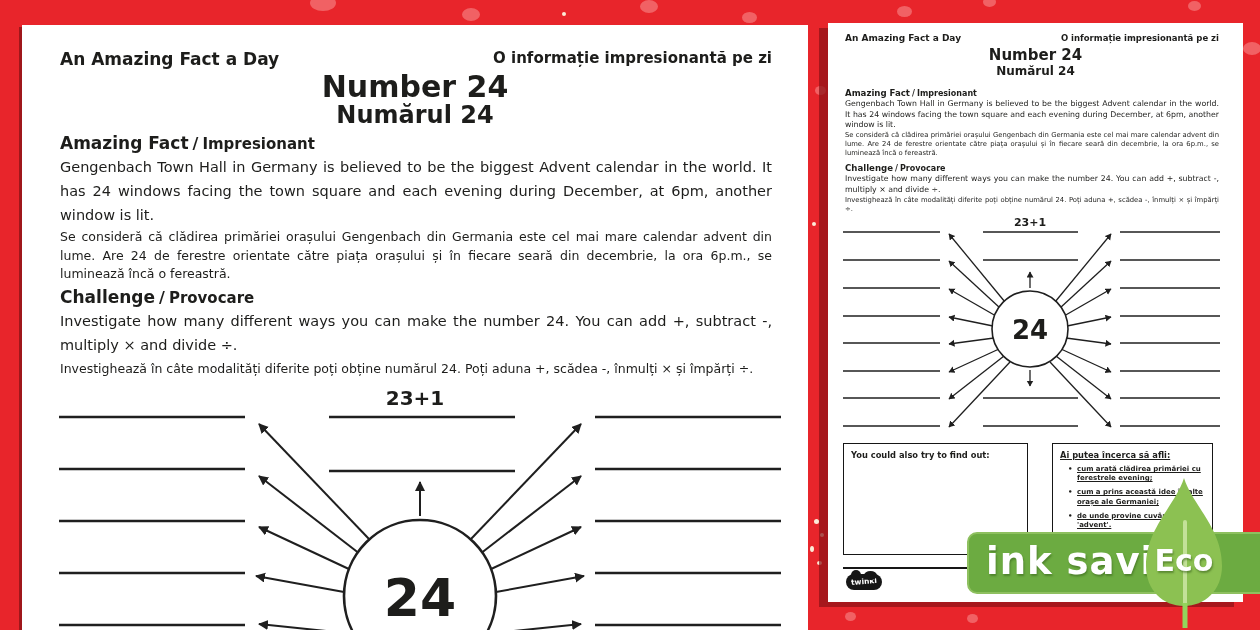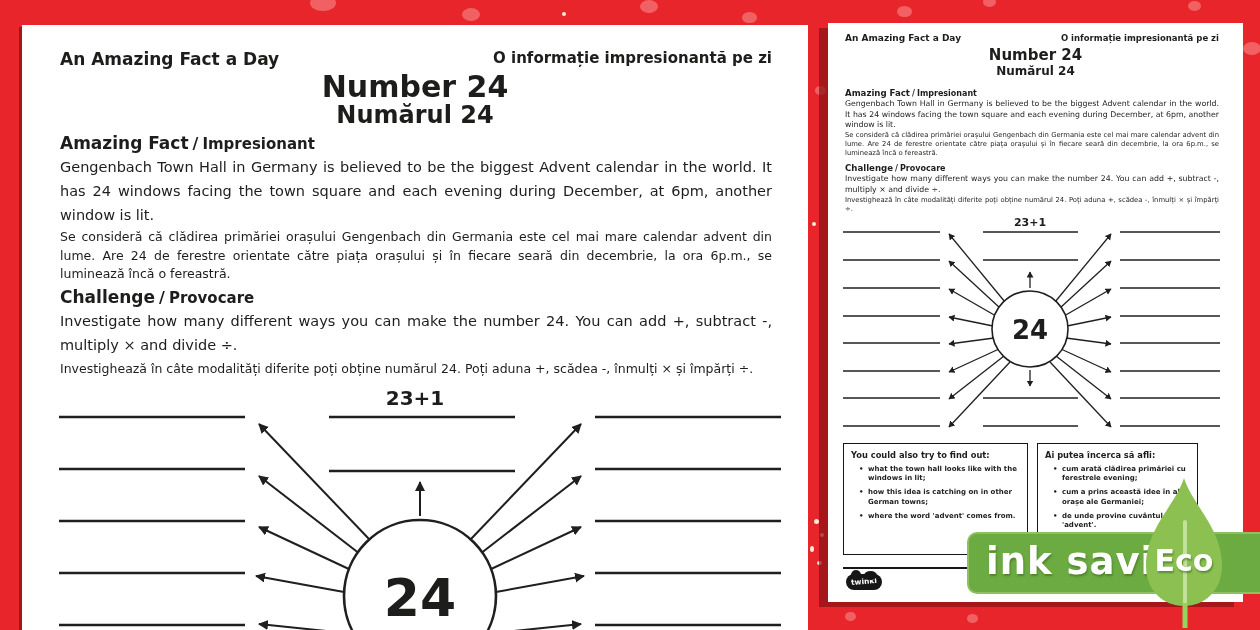--- a/index.html
+++ b/index.html
@@ -45,23 +45,23 @@
   .p-sec-head { line-height:11px; margin-top:2px; }
   .p-sec-head .en { font-size:8.6px; font-weight:800; }
   .p-sec-head .sep { font-size:8px; font-weight:600; margin:0 2px; }
   .p-sec-head .ro { font-size:8px; font-weight:700; }
   .p-para-en { font-size:7.8px; line-height:10.6px; text-align:justify; }
   .p-para-ro { font-size:6.8px; line-height:9.2px; text-align:justify; }
   .p-example-label { position:absolute; top:193px; left:15px; width:374px;
                      text-align:center; font-size:11px; font-weight:800; }
   .p-diagram { position:absolute; top:205px; left:15px; }
   .p-boxes { position:absolute; top:420px; left:15px; width:377px;
-             display:flex; gap:9px; }
+             display:flex; gap:24px; }
   .p-box { border:1.5px solid #161616; height:112px; padding:6px 7px; background:#fff; }
-  .p-box.b1 { width:185px; } .p-box.b2 { width:161px; }
+  .p-box.b1 { width:185px; } .p-box.b2 { width:161px;text-decoration:underline; }
   .p-box-title { font-size:8.3px; font-weight:800; margin-bottom:5px; }
   .p-box ul { list-style:none; margin-left:8px; }
   .p-box li { position:relative; font-size:7px; line-height:1.32; font-weight:700;
               padding-left:9px; margin-bottom:5px; }
   .p-box li::before { content:"•"; position:absolute; left:0; top:0; font-size:7px; }
   .p-footer-line { position:absolute; top:544px; left:15px; width:377px; height:2px; background:#161616; }
   .logo { position:absolute; top:551px; left:18px; width:36px; height:16px;
           background:#161616; border-radius:8px; }
   .logo::before { content:""; position:absolute; left:5px; top:-4px; width:10px; height:10px;
                   background:#161616; border-radius:50%; }
@@ -241,25 +241,20 @@
       <line x1="213" y1="128" x2="268" y2="171" marker-end="url(#as)"></line>
       <line x1="207" y1="134" x2="268" y2="199" marker-end="url(#as)"></line>
     </g>
     <circle class="diag-circle" cx="187" cy="101" r="38" stroke-width="1.6"></circle>
     <text class="diag-num" x="187" y="111" font-size="26" text-anchor="middle">24</text>
   </svg>
 
   <div class="p-boxes">
     <div class="p-box b1">
       <div class="p-box-title">You could also try to find out:</div>
-      <ul>
-        <li>what the town hall looks like with the windows in lit;</li>
-        <li>how this idea is catching on in other German towns;</li>
-        <li>where the word 'advent' comes from.</li>
-      </ul>
     </div>
     <div class="p-box b2">
       <div class="p-box-title">Ai putea încerca să afli:</div>
       <ul>
         <li>cum arată clădirea primăriei cu ferestrele evening;</li>
         <li>cum a prins această idee în alte orașe ale Germaniei;</li>
         <li>de unde provine cuvântul 'advent'.</li>
       </ul>
     </div>
   </div>

